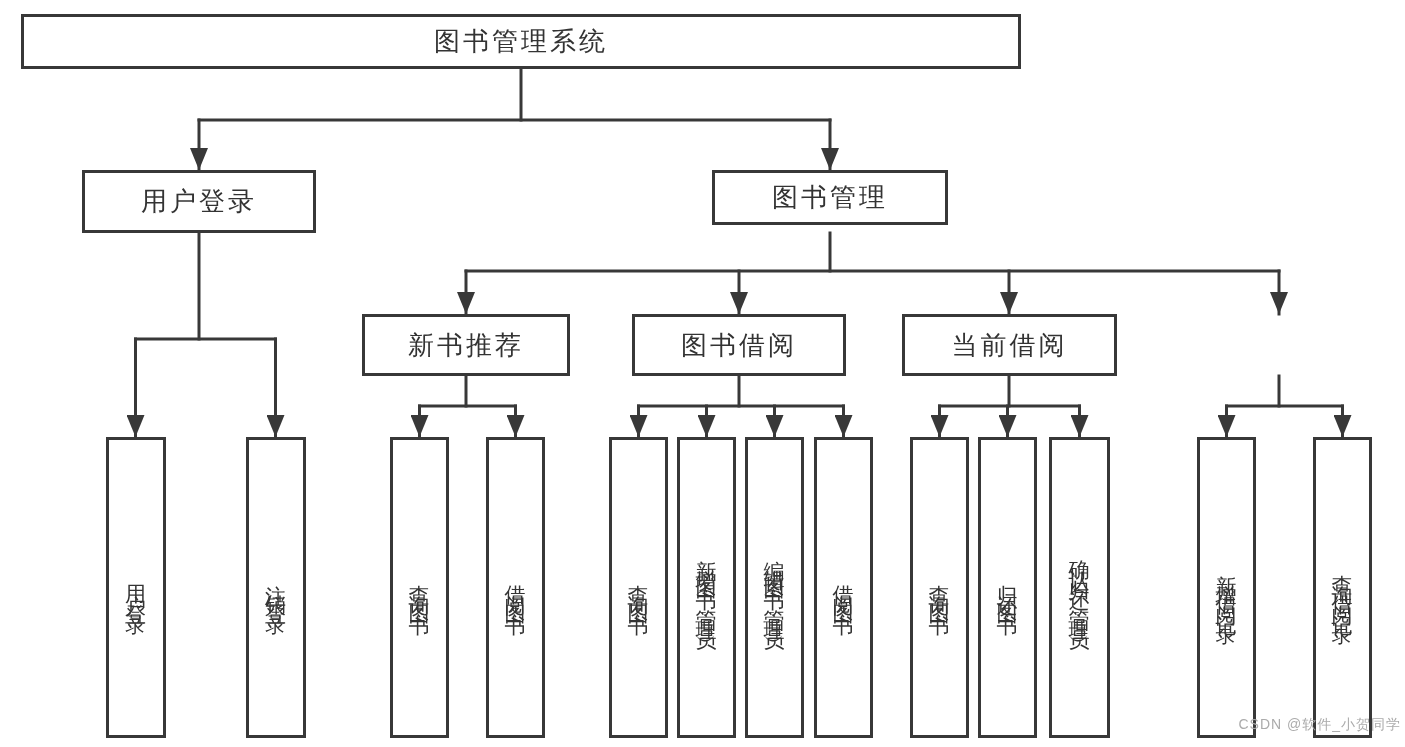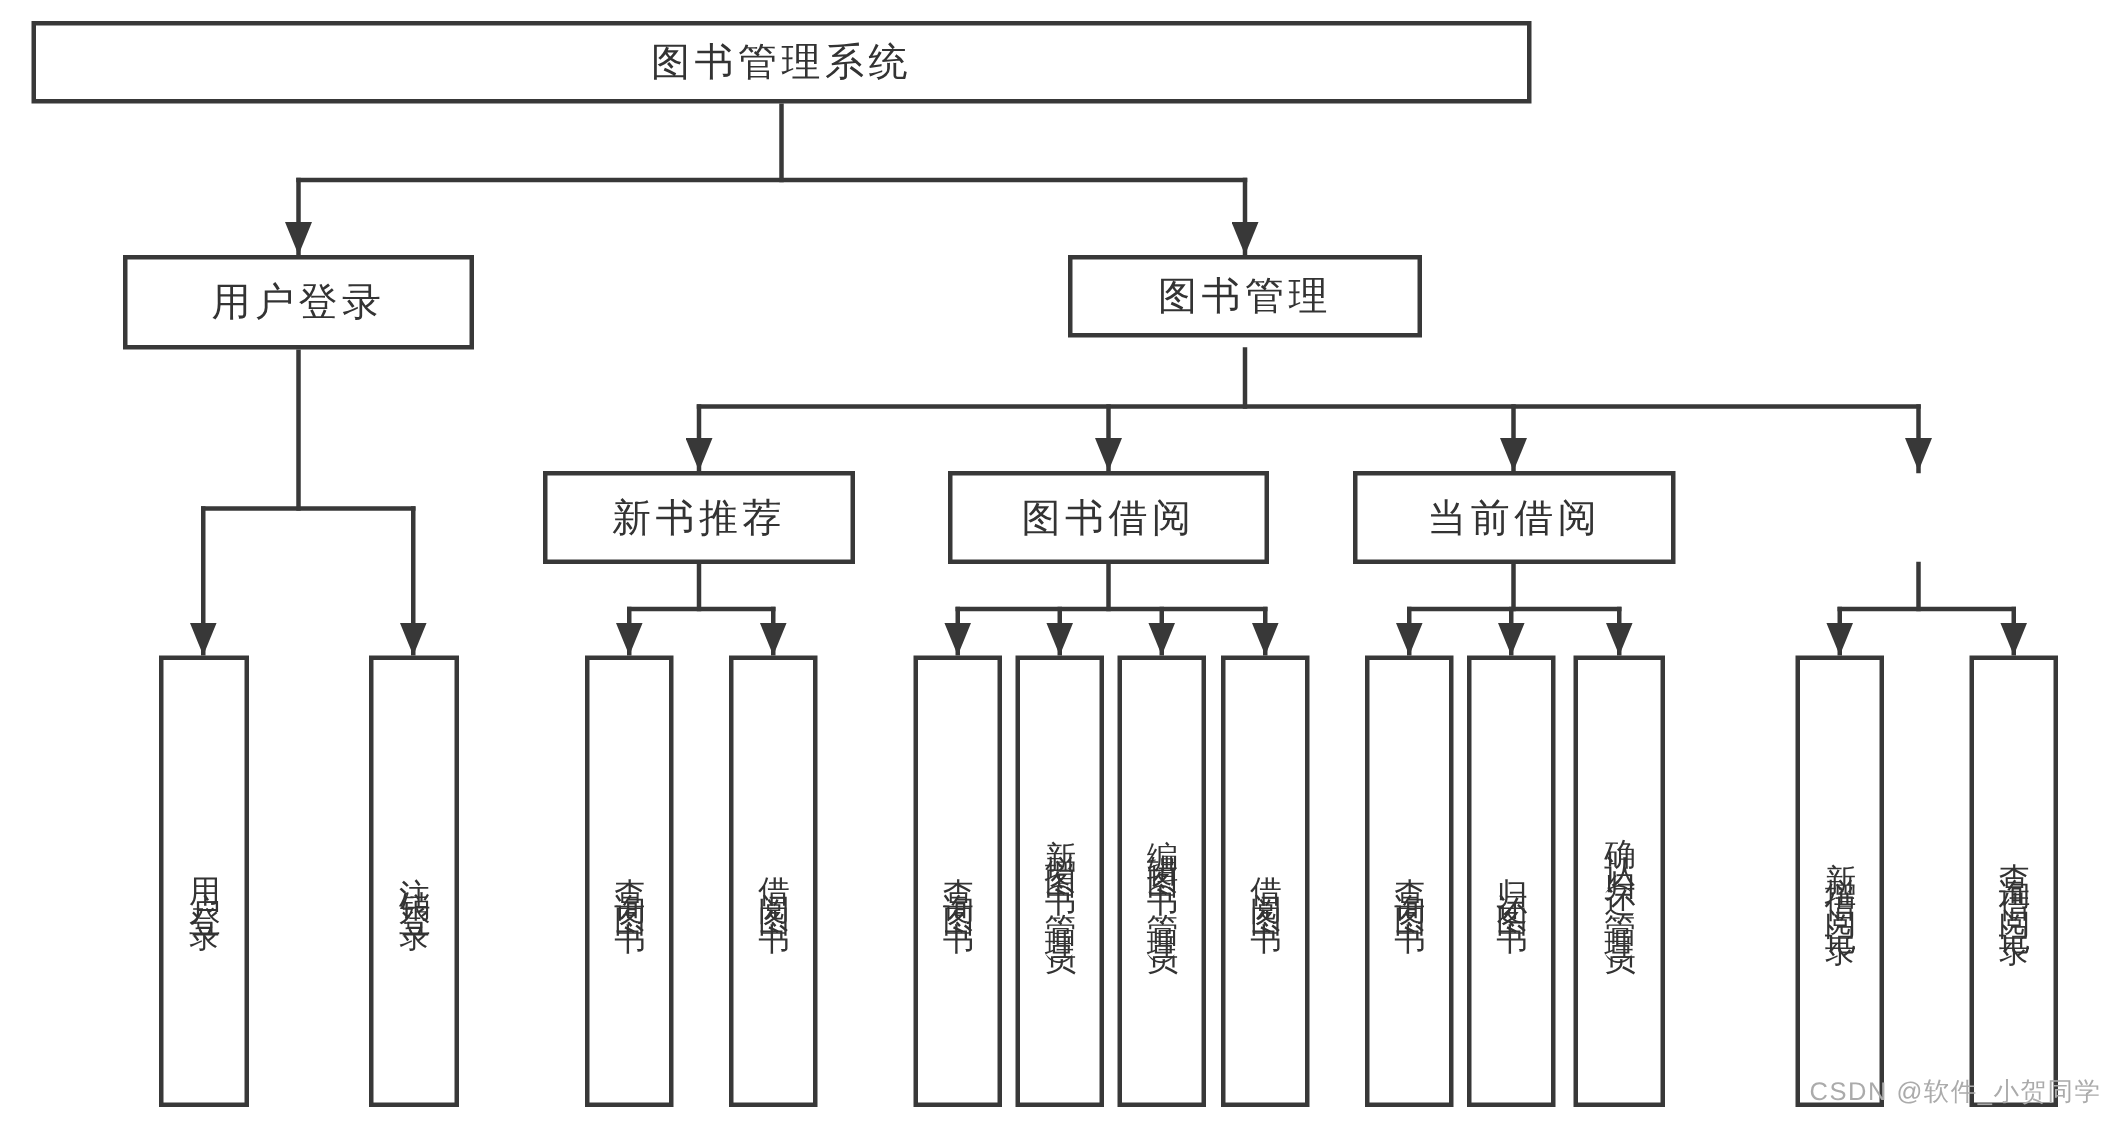--- a/index.html
+++ b/index.html
@@ -41,21 +41,21 @@
     text-orientation: mixed;
     font-size: 21px;
     letter-spacing: 10px;
     line-height: 1.1;
     white-space: normal;
   }
   .watermark {
     position: absolute;
     top: 716px;
     right: 4px;
-    font-size: 17px;
+    font-size: 14px;
     letter-spacing: 1px;
     color: #ababab;
     z-index: 5;
   }
 </style>
 </head>
 <body>
 
 <div class="canvas">
 

